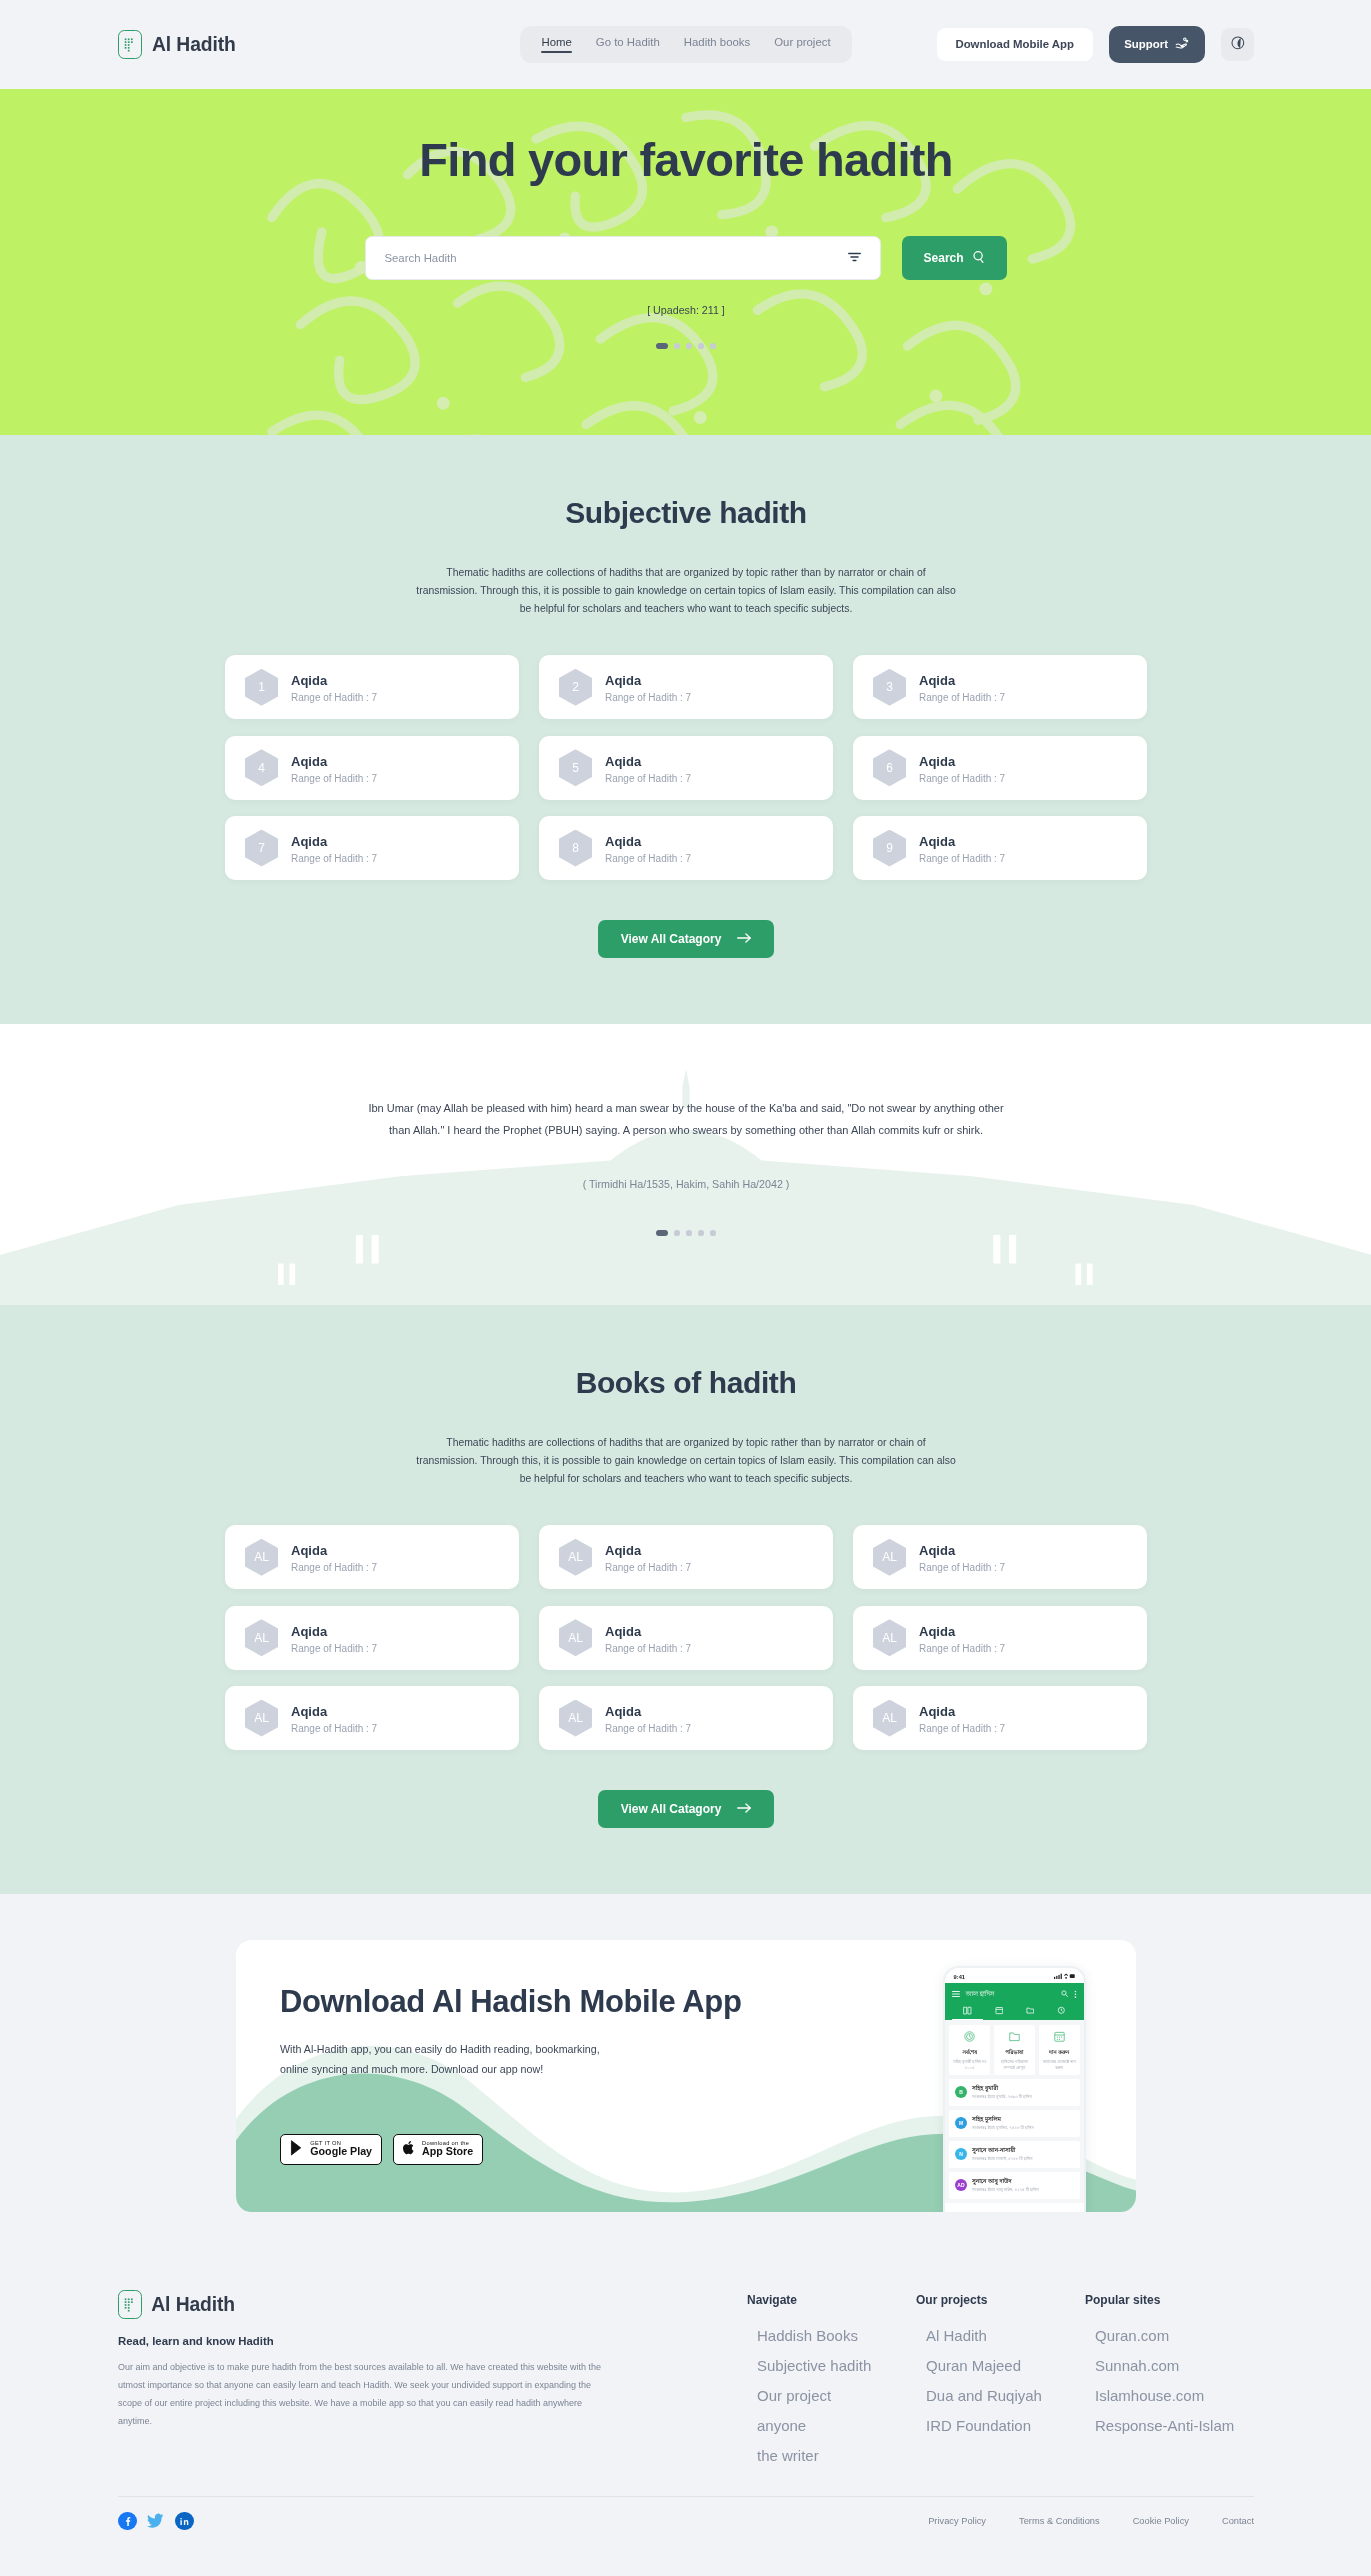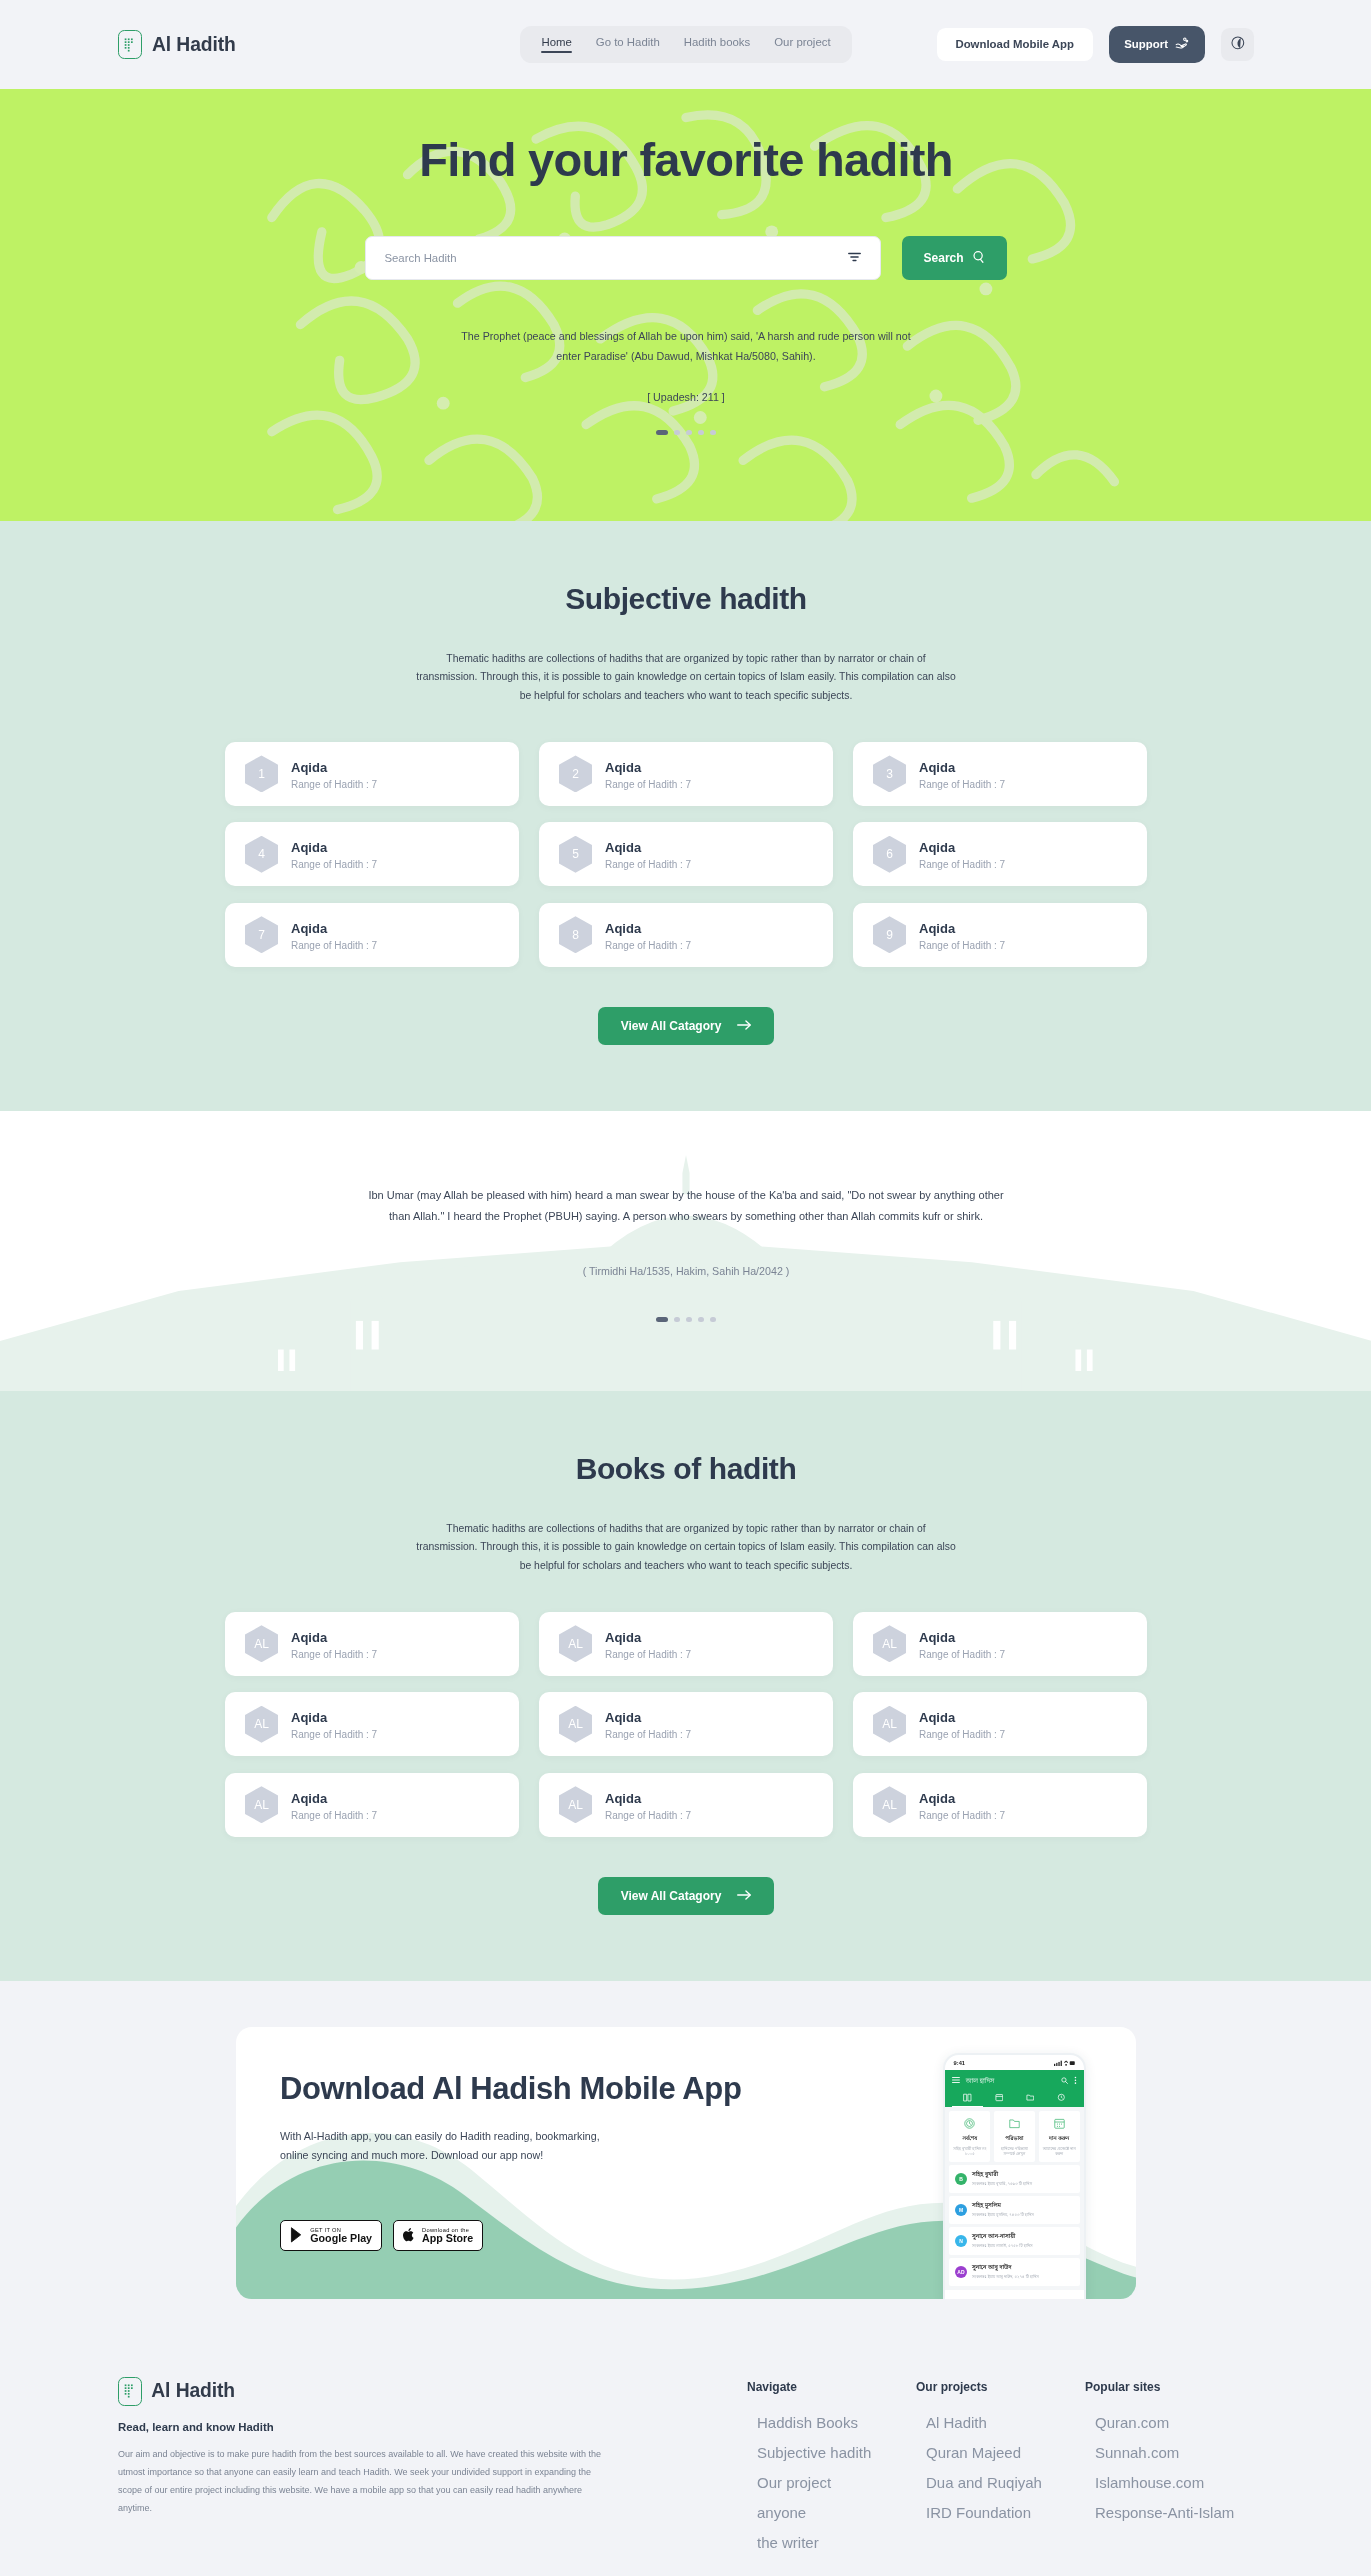--- a/index.html
+++ b/index.html
@@ -311,21 +311,20 @@
         <span>Search</span>
         <span>
           <svg width="13.6" height="13.6" viewBox="0 0 20 20" fill="none" stroke="#fff" stroke-width="1.8" stroke-linecap="round">
             <circle cx="9" cy="8.5" r="6"></circle>
               <path d="M12.2 13.5 L16 18"></path>
           </svg>
         </span>
       </button>
     </div>
 
-    <p class="hero-quote">The Prophet (peace and blessings of Allah be upon him) said, 'A harsh and rude person will not enter Paradise' (Abu Dawud, Mishkat Ha/5080, Sahih).</p>
     <p class="hero-ref">[ Upadesh: 211 ]</p>
 
     <div class="dots">
       <span class="dot active"></span>
       <span class="dot"></span>
       <span class="dot"></span>
       <span class="dot"></span>
       <span class="dot"></span>
     </div>
   </section>

